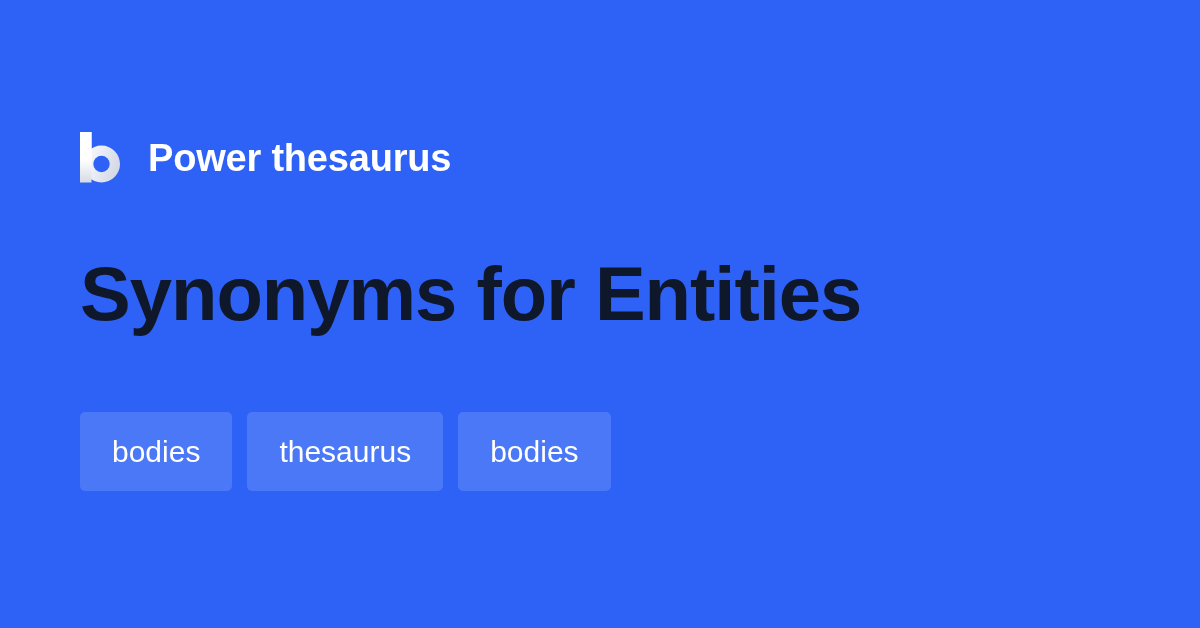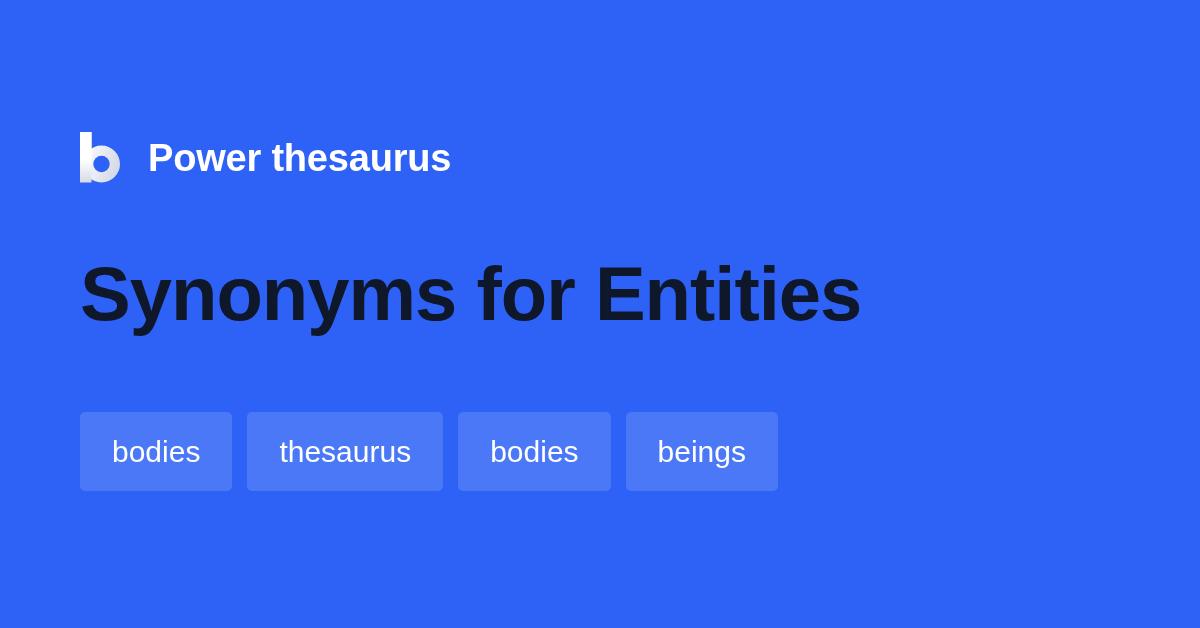--- a/index.html
+++ b/index.html
@@ -114,16 +114,15 @@
     </svg>
     <span class="brand-name">Power thesaurus</span>
   </div>
 
   <h1 class="headline">Synonyms for Entities</h1>
 
   <div class="chips">
     <span class="chip">bodies</span>
     <span class="chip">thesaurus</span>
     <span class="chip">bodies</span>
-    <span class="chip">beings</span>
   </div>
 
 </div>
 
 </body></html>

